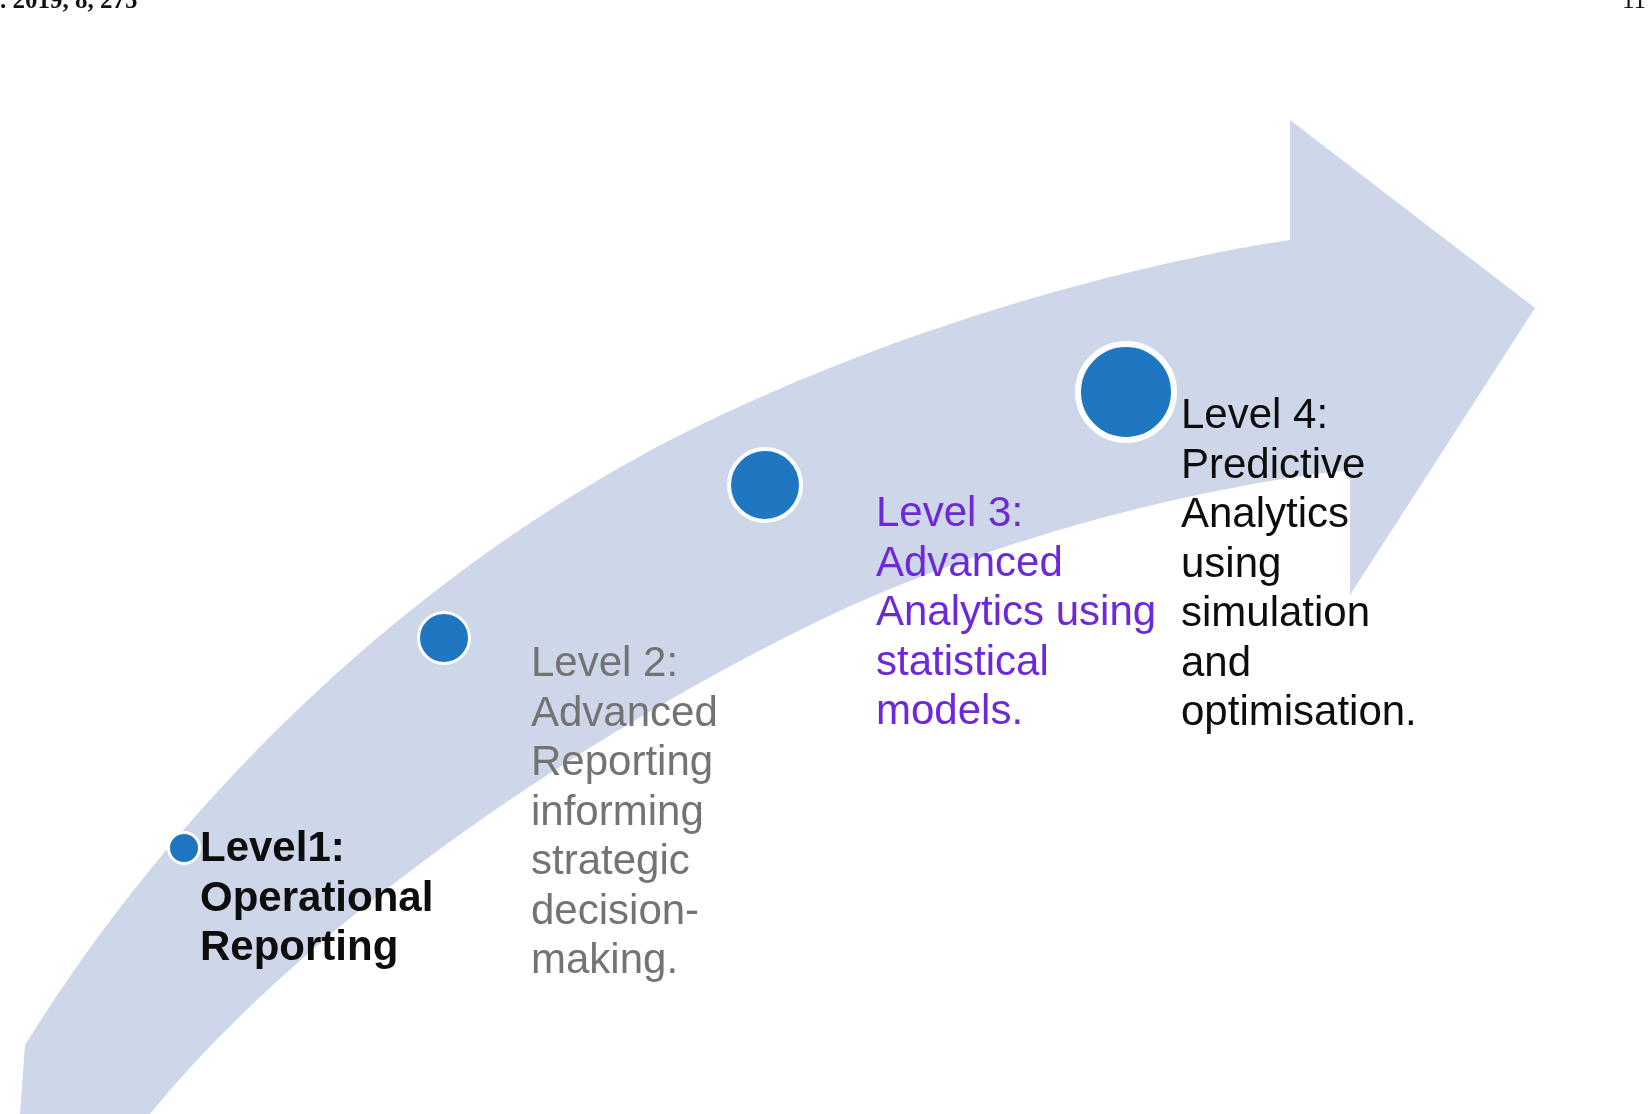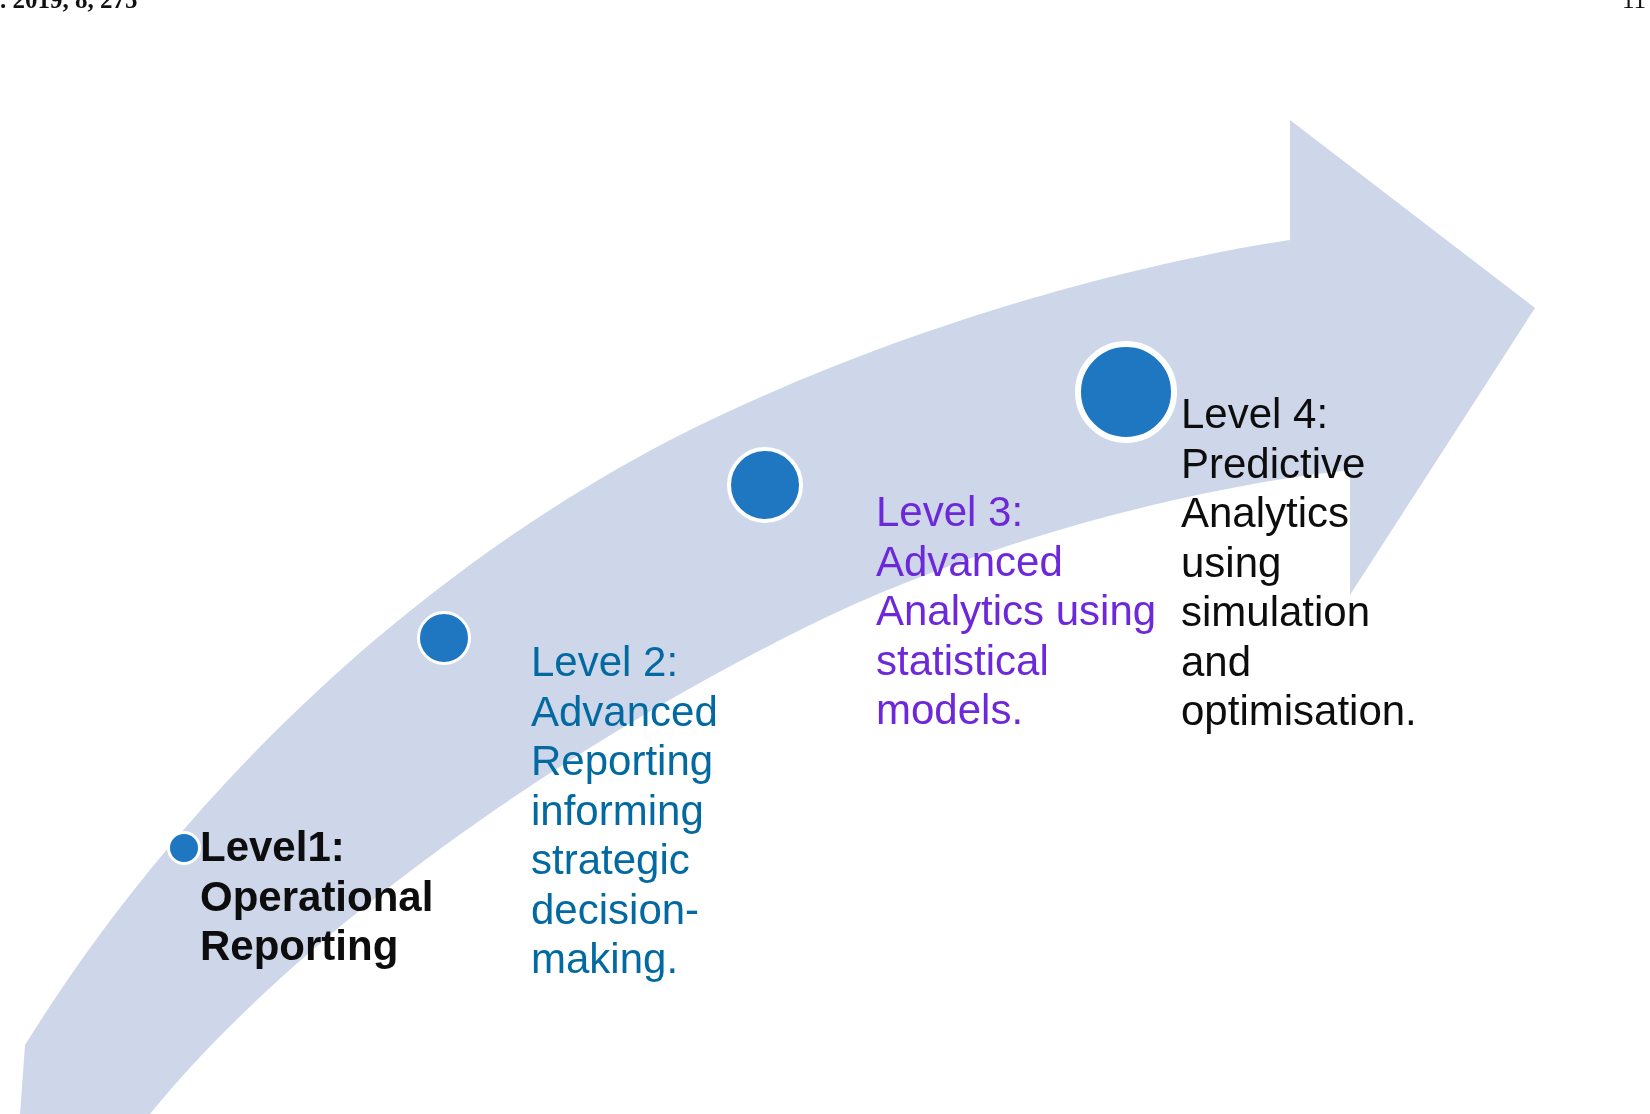--- a/index.html
+++ b/index.html
@@ -88,21 +88,21 @@
   </svg>
 
   <div class="node-circle" id="circle-1" style="width: 34px; height: 34px; left: 167px; top: 831px; background: rgb(31, 119, 194); border-color: rgb(255, 255, 255); border-width: 3px;"></div>
   <div class="node-circle" id="circle-2" style="width: 54px; height: 54px; left: 417px; top: 611px; background: rgb(31, 119, 194); border-color: rgb(255, 255, 255); border-width: 3px;"></div>
   <div class="node-circle" id="circle-3" style="width: 76px; height: 76px; left: 727px; top: 447px; background: rgb(31, 119, 194); border-color: rgb(255, 255, 255); border-width: 4px;"></div>
   <div class="node-circle" id="circle-4" style="width: 102px; height: 102px; left: 1075px; top: 341px; background: rgb(31, 119, 194); border-color: rgb(255, 255, 255); border-width: 6px;"></div>
 
   <div class="node-label" id="label-1" style="left: 200px; top: 822px; color: rgb(13, 13, 13); font-weight: bold;">Level1:
 Operational
 Reporting</div>
-  <div class="node-label" id="label-2" style="left: 531px; top: 637px; color: #0369a1;">Level 2:
+  <div class="node-label" id="label-2" style="left: 531px; top: 637px; color: #737373;">Level 2:
 Advanced
 Reporting
 informing
 strategic
 decision-
 making.</div>
   <div class="node-label" id="label-3" style="left: 832px; top: 487px; color: #6d28d9; margin-left: 44px;">Level 3:
 Advanced
 Analytics using
 statistical

